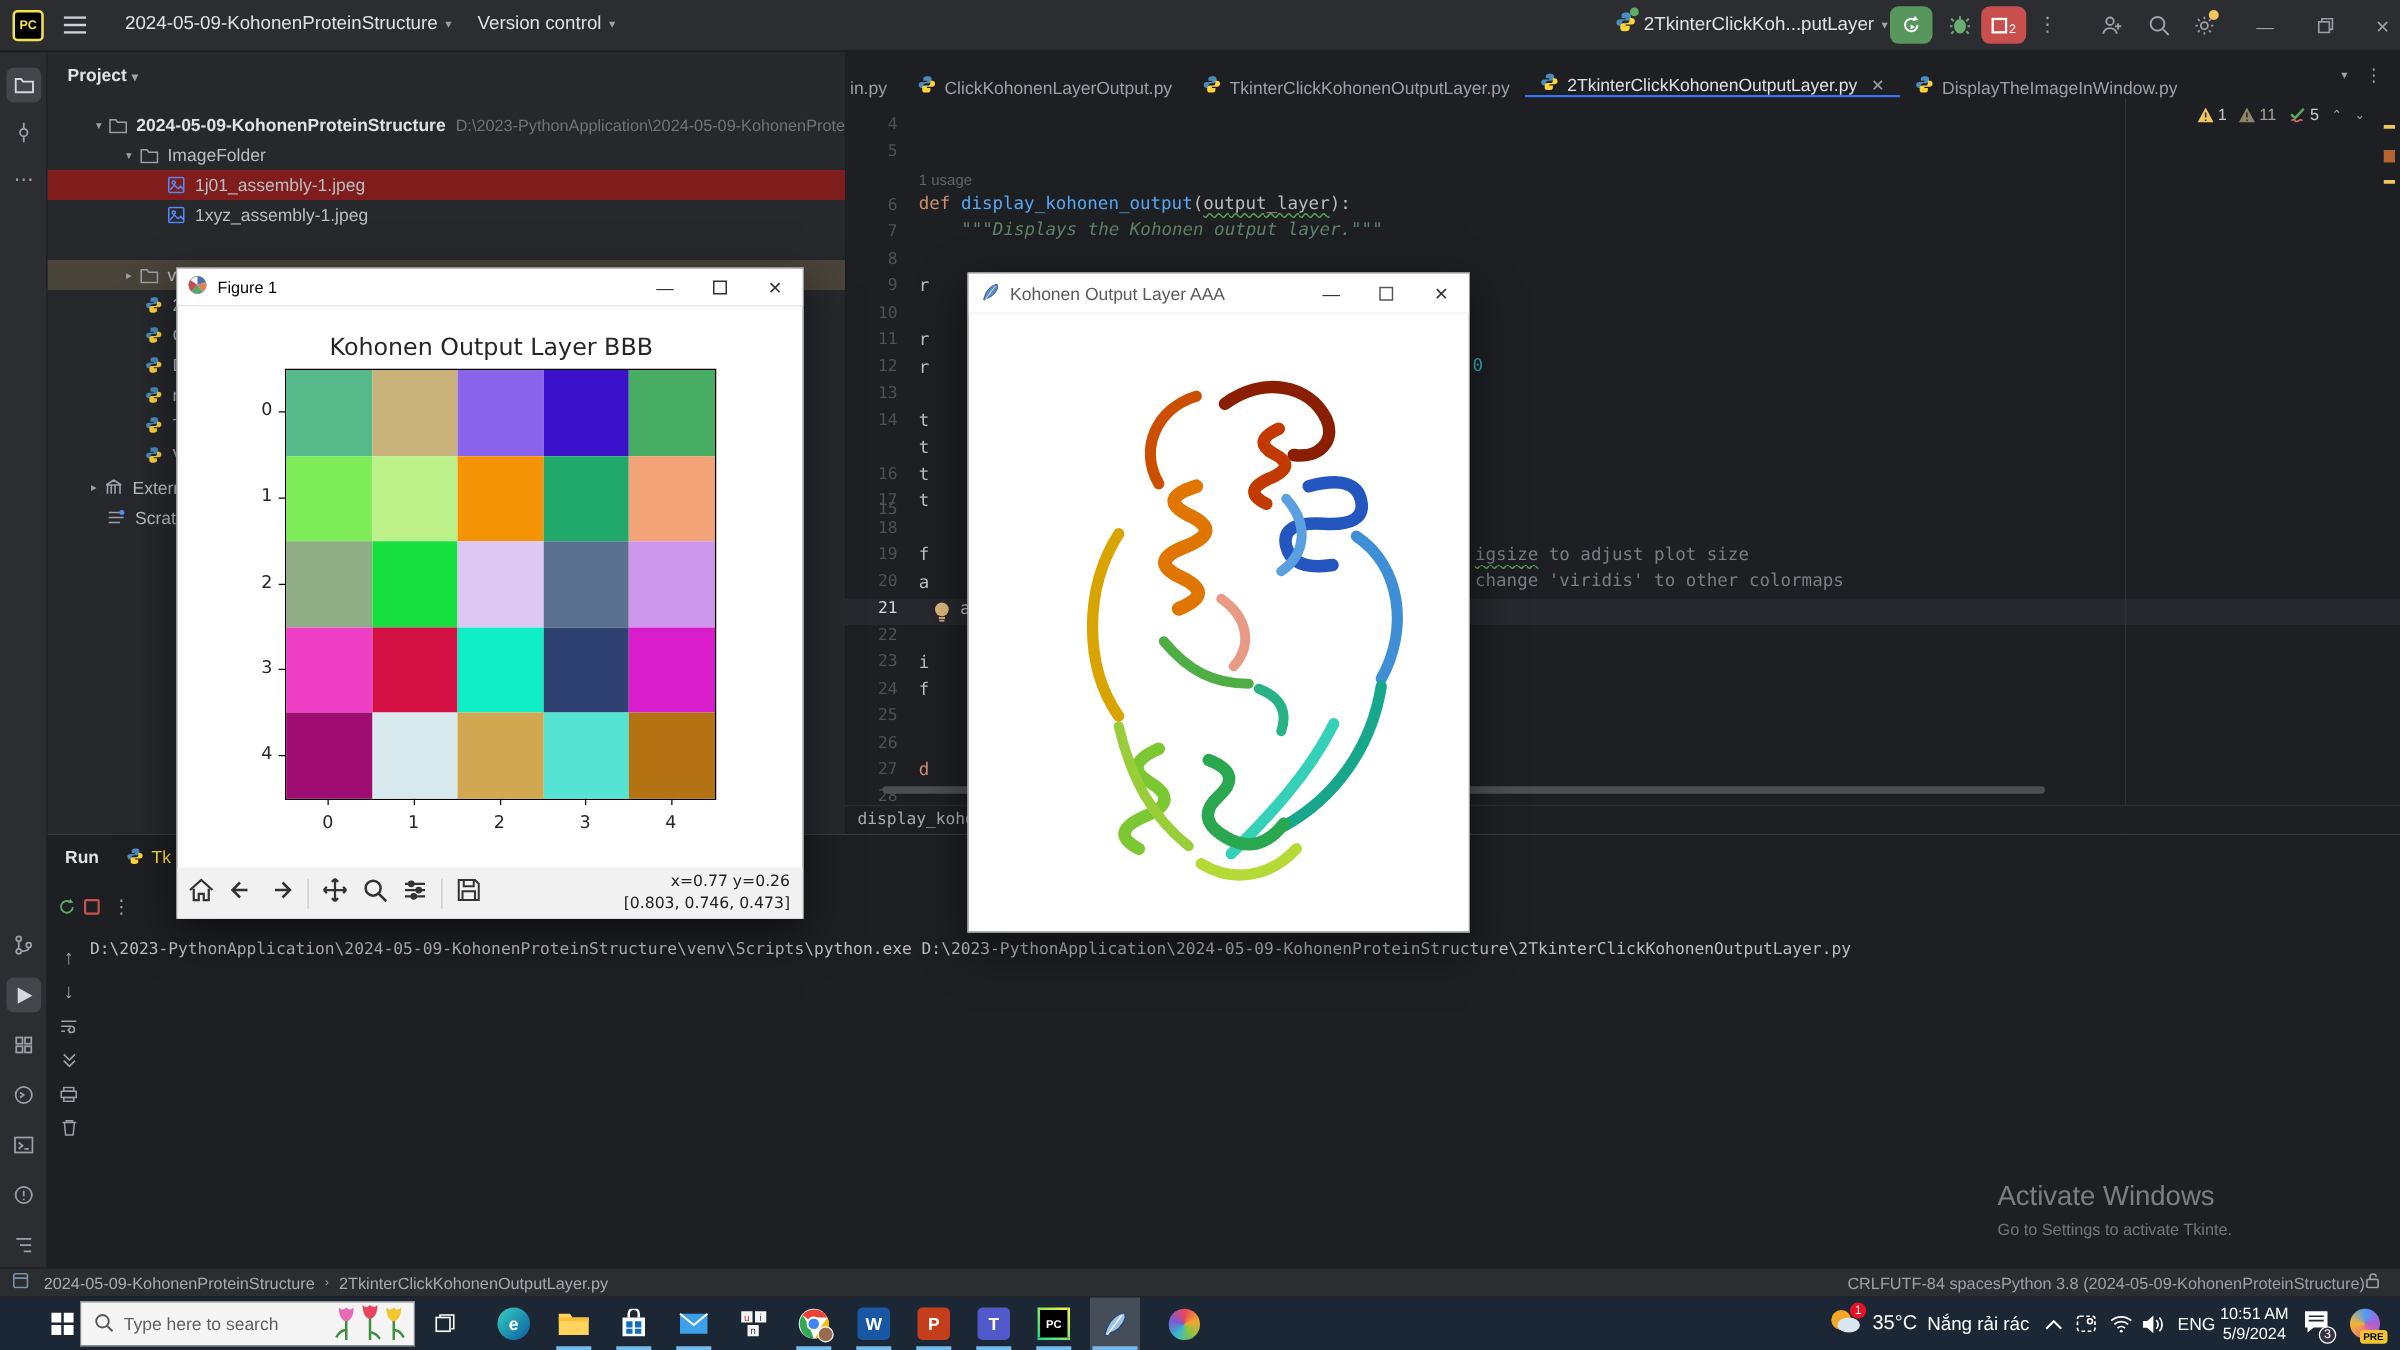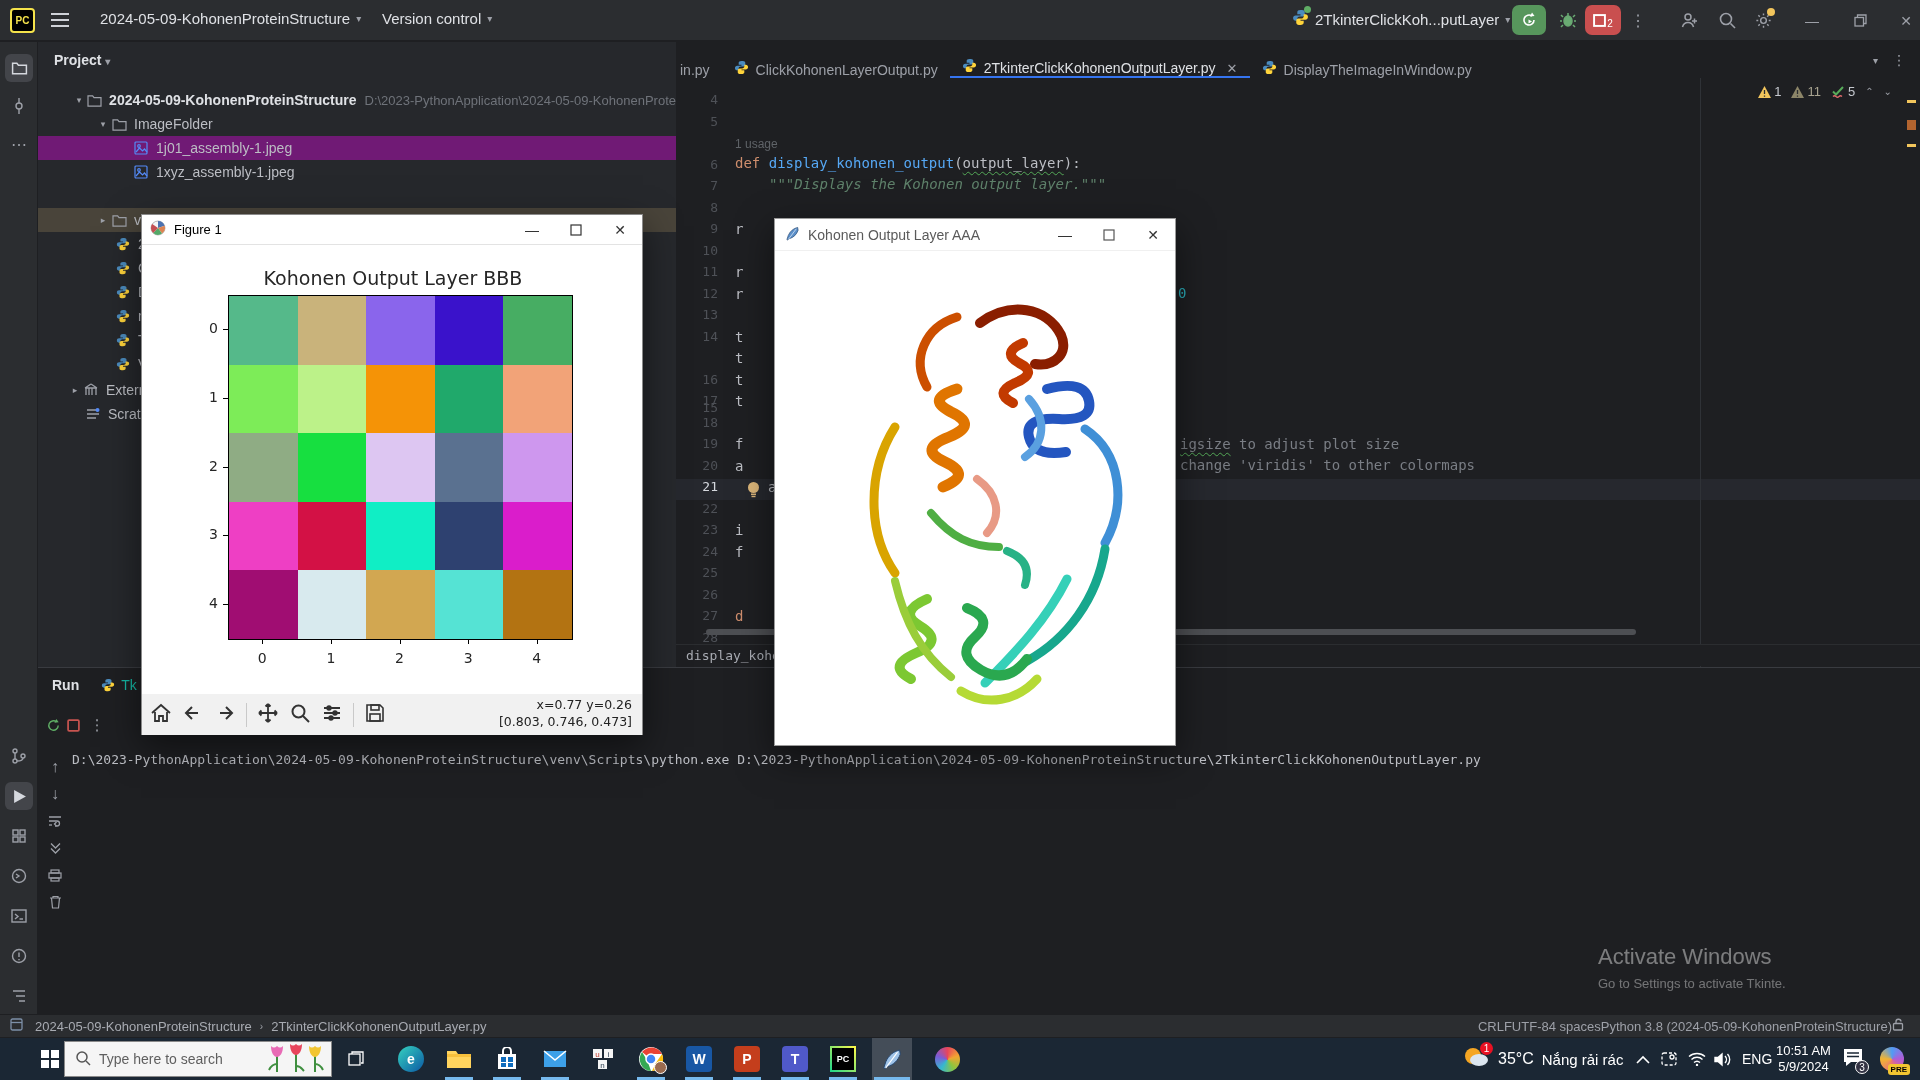--- a/index.html
+++ b/index.html
@@ -26,21 +26,21 @@
 
   #right-strip { right:0; top:42px; width:20px; height:600px; }
 
   #project-panel { left:38px; top:42px; width:638px; height:625px; background:#26282c;
     color:#bcbec4; font-size:14px; overflow:hidden; }
   #proj-header { padding:10px 12px 6px 16px; color:#dfe1e5; font-weight:bold; font-size:14px; }
   .trow { position:absolute; left:0; width:638px; height:24px; display:flex; align-items:center;
     white-space:nowrap; overflow:hidden; }
   .trow .tchev { width:14px; color:#9da0a8; font-size:9px; text-align:center; }
   .tpath { color:#6f737a; margin-left:8px; font-size:13px; }
-  .sel { background:#701a75; }
+  .sel { background:#7f1d1d; }
   .venvrow { background:#49443a; }
   .ticon { width:18px; height:16px; margin-right:6px; display:inline-flex; align-items:center; justify-content:center; flex:none; }
 
   
   #tabbar { left:676px; top:42px; width:1244px; height:36px; background:#1e1f22;
     display:flex; align-items:stretch; color:#9da0a8; font-size:14px; }
   .tab { display:flex; align-items:flex-end; gap:7px; padding:0 12px; white-space:nowrap; }
   .tab.active { color:#dfe1e5; border-bottom:2px solid #3574f0; }
   .tab .x { color:#9da0a8; font-size:13px; margin-left:4px; }
 
@@ -421,20 +421,27 @@
   <div class="a" id="tabbar">
     <div class="tab" style="padding-left:4px">
       <span>in.py</span>
     </div>
     <div class="tab">
       <span><svg width="15" height="15" viewBox="0 0 16 16">
             <path d="M8 1c-2 0-3 .8-3 2v2h3v1H3.5C2 6 1 7 1 8.5S2 11 3.5 11H5V9c0-1.2 1-2 2.5-2H10c1 0 2-.8 2-2V3c0-1.2-1-2-2.5-2z" fill="#4b8bbe"></path>
             <path d="M8 15c2 0 3-.8 3-2v-2H8v-1h4.5c1.5 0 2.5-1 2.5-2.5S14 5 12.5 5H11v2c0 1.2-1 2-2.5 2H6c-1 0-2 .8-2 2v2c0 1.2 1 2 2.5 2z" fill="#ffd43b"></path>
           </svg></span>
       <span>ClickKohonenLayerOutput.py</span>
+    </div>
+    <div class="tab">
+      <span><svg width="15" height="15" viewBox="0 0 16 16">
+            <path d="M8 1c-2 0-3 .8-3 2v2h3v1H3.5C2 6 1 7 1 8.5S2 11 3.5 11H5V9c0-1.2 1-2 2.5-2H10c1 0 2-.8 2-2V3c0-1.2-1-2-2.5-2z" fill="#4b8bbe"></path>
+            <path d="M8 15c2 0 3-.8 3-2v-2H8v-1h4.5c1.5 0 2.5-1 2.5-2.5S14 5 12.5 5H11v2c0 1.2-1 2-2.5 2H6c-1 0-2 .8-2 2v2c0 1.2 1 2 2.5 2z" fill="#ffd43b"></path>
+          </svg></span>
+      <span>TkinterClickKohonenOutputLayer.py</span>
     </div>
     <div class="tab active">
       <span><svg width="15" height="15" viewBox="0 0 16 16">
             <path d="M8 1c-2 0-3 .8-3 2v2h3v1H3.5C2 6 1 7 1 8.5S2 11 3.5 11H5V9c0-1.2 1-2 2.5-2H10c1 0 2-.8 2-2V3c0-1.2-1-2-2.5-2z" fill="#4b8bbe"></path>
             <path d="M8 15c2 0 3-.8 3-2v-2H8v-1h4.5c1.5 0 2.5-1 2.5-2.5S14 5 12.5 5H11v2c0 1.2-1 2-2.5 2H6c-1 0-2 .8-2 2v2c0 1.2 1 2 2.5 2z" fill="#ffd43b"></path>
           </svg></span>
       <span>2TkinterClickKohonenOutputLayer.py</span>
       <span class="x">✕</span>
     </div>
     <div class="tab">
@@ -545,21 +552,21 @@
     <div class="a" style="right:4px;top:42px;width:9px;height:10px;background:#b3642f"></div>
     <div class="a" style="right:4px;top:66px;width:9px;height:3px;background:#f2c55c"></div>
 
     <div class="a" id="hscroll"></div>
     <div class="a" id="sticky">display_kohone</div>
   </div>
 
   <div class="a" id="run-panel">
     <div id="run-header">
       <b>Run</b>
-      <span style="display:flex;align-items:center;gap:6px;color:#14b8a6">
+      <span style="display:flex;align-items:center;gap:6px;color:#fde047">
         <svg width="14" height="14" viewBox="0 0 16 16">
             <path d="M8 1c-2 0-3 .8-3 2v2h3v1H3.5C2 6 1 7 1 8.5S2 11 3.5 11H5V9c0-1.2 1-2 2.5-2H10c1 0 2-.8 2-2V3c0-1.2-1-2-2.5-2z" fill="#4b8bbe"></path>
             <path d="M8 15c2 0 3-.8 3-2v-2H8v-1h4.5c1.5 0 2.5-1 2.5-2.5S14 5 12.5 5H11v2c0 1.2-1 2-2.5 2H6c-1 0-2 .8-2 2v2c0 1.2 1 2 2.5 2z" fill="#ffd43b"></path>
           </svg>
         <span>Tk</span>
       </span>
     </div>
     <div class="rp-ic" style="left:6px;top:48px">
       <svg width="15" height="15" viewBox="0 0 16 16" fill="none" stroke="#5fad65" stroke-width="1.5">
           <path d="M13 8a5 5 0 1 1-2-4"></path>

